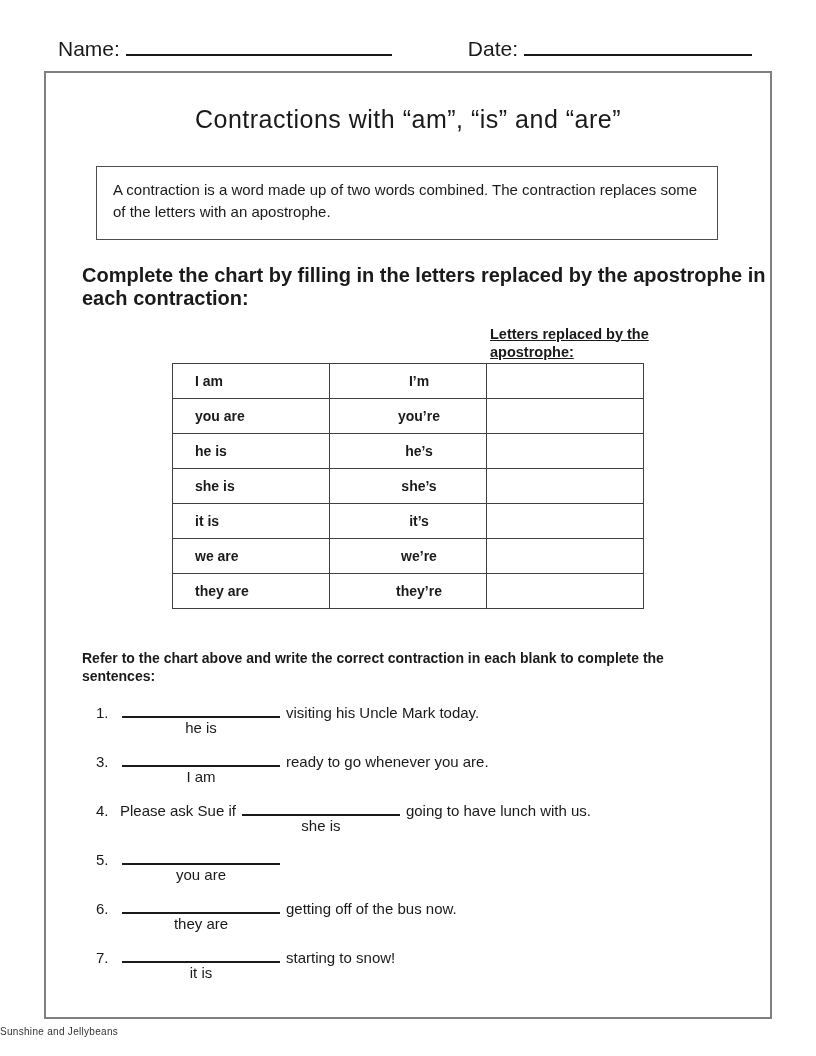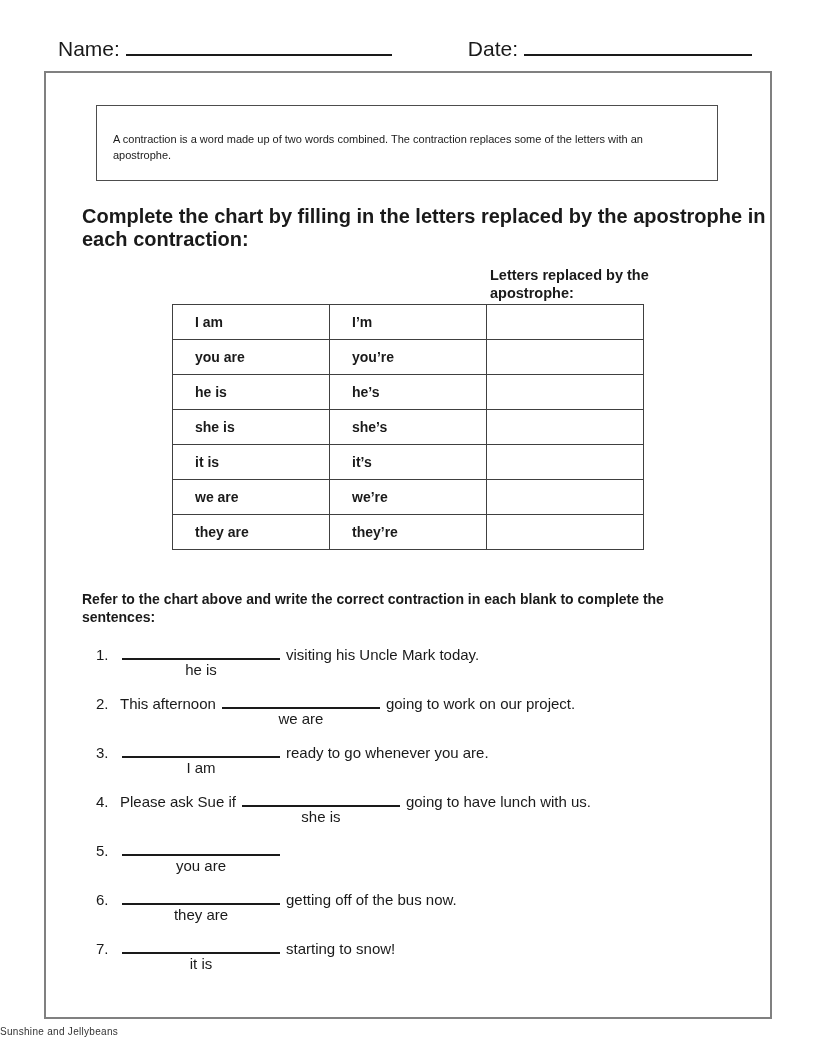--- a/index.html
+++ b/index.html
@@ -43,53 +43,54 @@
     margin-top: 32px;
     text-align: center;
     font-size: 25px;
     letter-spacing: 0.5px;
   }
 
   .definition-box {
     margin: 32px 0 0 50px;
     width: 622px;
     border: 1px solid #4d4d4d;
-    padding: 26px 16px 16px 16px;
-    font-size: 11px;
+    padding: 12px 16px 16px 16px;
+    font-size: 15px;
     line-height: 1.45;
   }
 
   .chart-instruction {
     margin: 24px 0 0 36px;
     font-weight: bold;
     font-size: 20px;
   }
 
   .col-header {
     margin: 15px 0 2px 444px;
     width: 175px;
     font-weight: bold;
     font-size: 14.5px;
     line-height: 1.25;
+    text-decoration: underline;
   }
 
   table.contractions {
     margin-left: 126px;
     border-collapse: collapse;
   }
   table.contractions td {
     border: 1px solid #404040;
     height: 35px;
     font-weight: bold;
     font-size: 14px;
     padding: 0 0 0 22px;
     vertical-align: middle;
   }
   td.c-full { width: 157px; }
-  td.c-contr { width: 157px; }
+  td.c-contr { width: 157px; text-align: center; }
   td.c-answer { width: 157px; }
   td.raised { vertical-align: top; padding-top: 5px; }
 
   .sentences-instruction {
     margin: 40px 0 0 36px;
     max-width: 655px;
     font-weight: bold;
     font-size: 14px;
     line-height: 1.3;
   }
@@ -131,20 +132,21 @@
   <div class="header-field">
     <span>Name:</span><span class="fill-line name-line"></span>
   </div>
   <div class="header-field">
     <span>Date:</span><span class="fill-line date-line"></span>
   </div>
 </div>
 
 <div class="main-box">
 
+  <div class="page-title">Contractions with “am”, “is” and “are”</div>
 
   <div class="definition-box">
     <span>A contraction is a word made up of two words combined.  The contraction replaces some of the letters with an apostrophe.</span>
   </div>
 
   <div class="chart-instruction">Complete the chart by filling in the letters replaced by the apostrophe in each contraction:</div>
 
   <div class="col-header">Letters replaced by the apostrophe:</div>
 
   <table class="contractions">
@@ -188,23 +190,20 @@
   </table>
 
   <div class="sentences-instruction">Refer to the chart above and write the correct contraction in each blank to complete the sentences:</div>
 
   <div class="sentences">
 
     <div class="sentence">
       <span class="num">1.</span><span class="pre"></span><span class="blank"><span class="answer">he is</span></span><span class="post">visiting his Uncle Mark today.</span>
     </div>
 
-    <div class="sentence">
-      <span class="num">2.</span><span class="pre">This afternoon</span><span class="blank"><span class="answer">we are</span></span><span class="post">going to work on our project.</span>
-    </div>
 
     <div class="sentence">
       <span class="num">3.</span><span class="pre"></span><span class="blank"><span class="answer">I am</span></span><span class="post">ready to go whenever you are.</span>
     </div>
 
     <div class="sentence">
       <span class="num">4.</span><span class="pre">Please ask Sue if</span><span class="blank"><span class="answer">she is</span></span><span class="post">going to have lunch with us.</span>
     </div>
 
     <div class="sentence">

